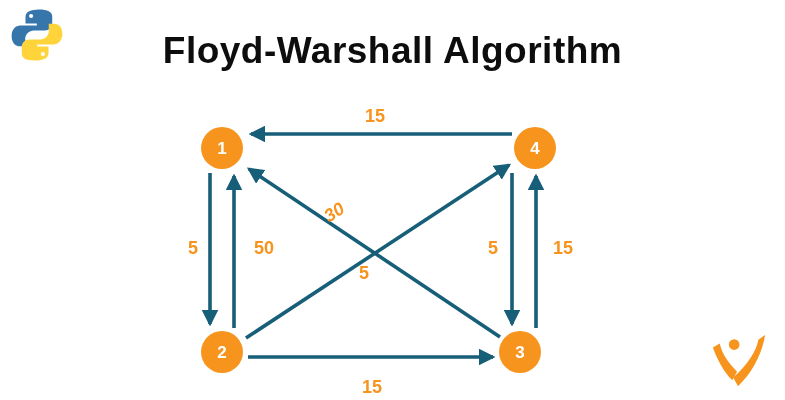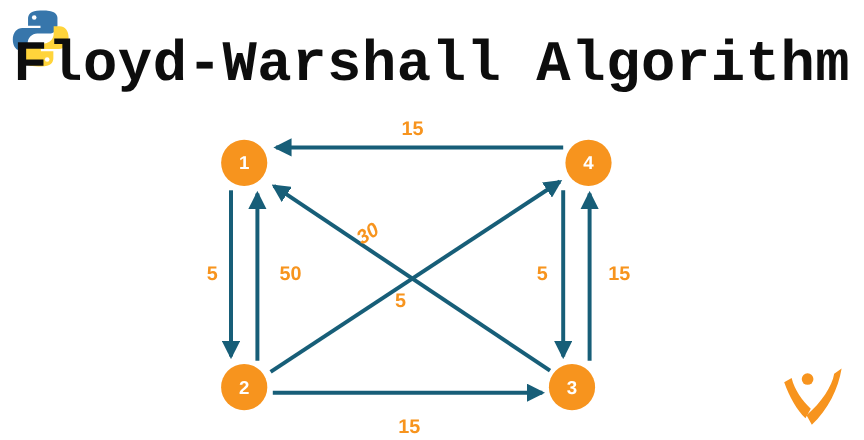--- a/index.html
+++ b/index.html
@@ -8,25 +8,25 @@
     width:785px;height:400px;
     background:#ffffff;
     overflow:hidden;
     font-family:"Liberation Sans", sans-serif;
   }
   .page-title{
     position:absolute;
     top:30px;left:0;right:0;
     margin:0;
     text-align:center;
-    font-size:52px;
+    font-size:37px;
     font-weight:800;
     letter-spacing:0.5px;
     color:#0d0d0d;
-    font-family:Liberation Mono, monospace;
+    font-family:Liberation Sans, sans-serif;
   }
   .python-logo{
     position:absolute;top:6px;left:8px;
     width:58px;height:58px;
   }
   .favtutor-logo{
     position:absolute;bottom:10px;right:16px;
     width:60px;height:58px;
   }
   #graph{

